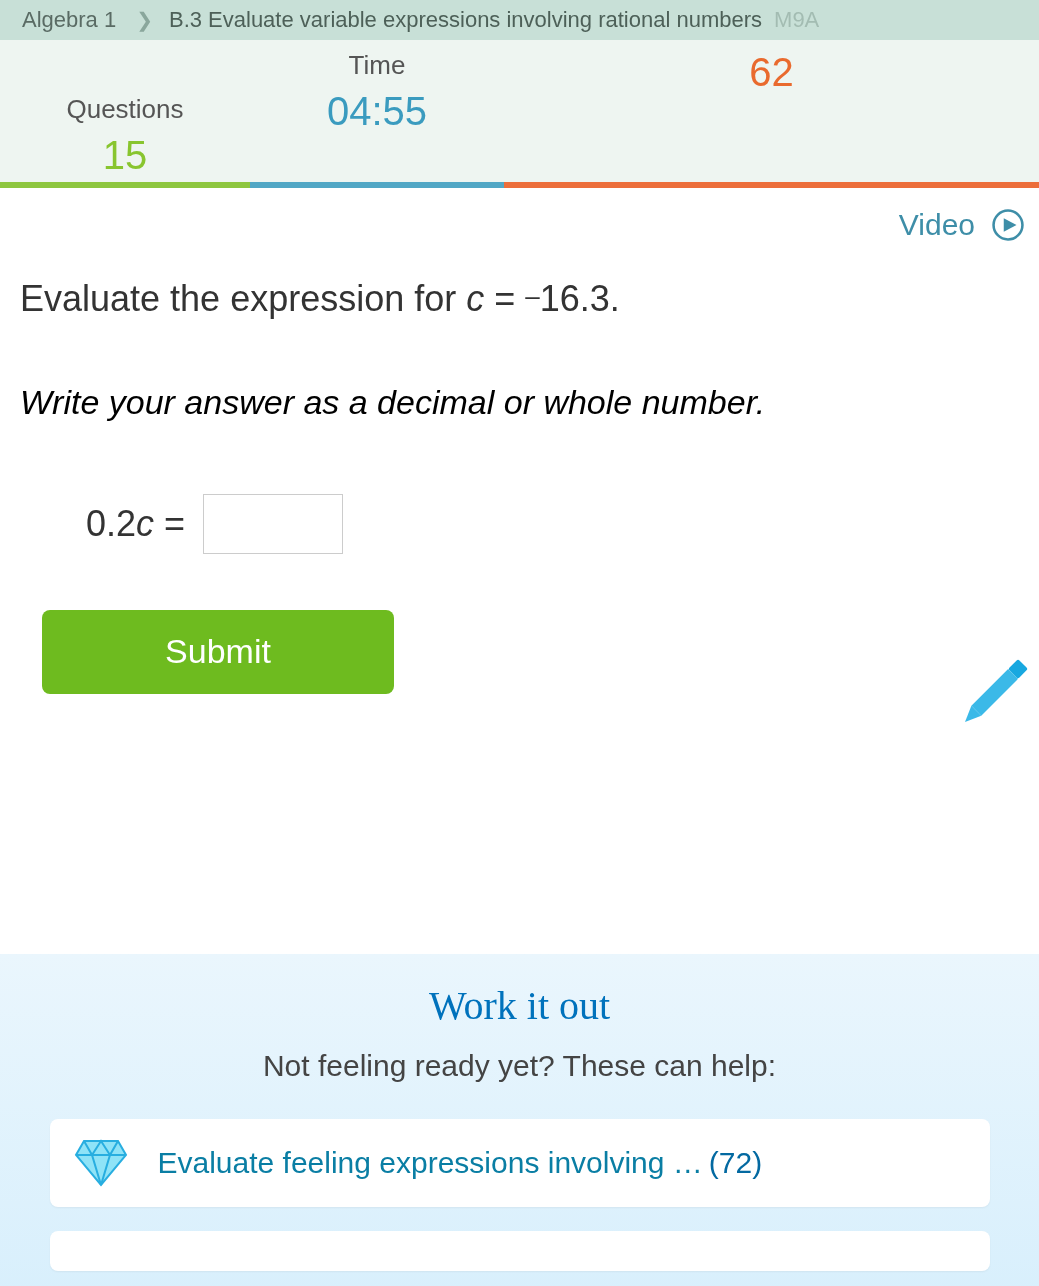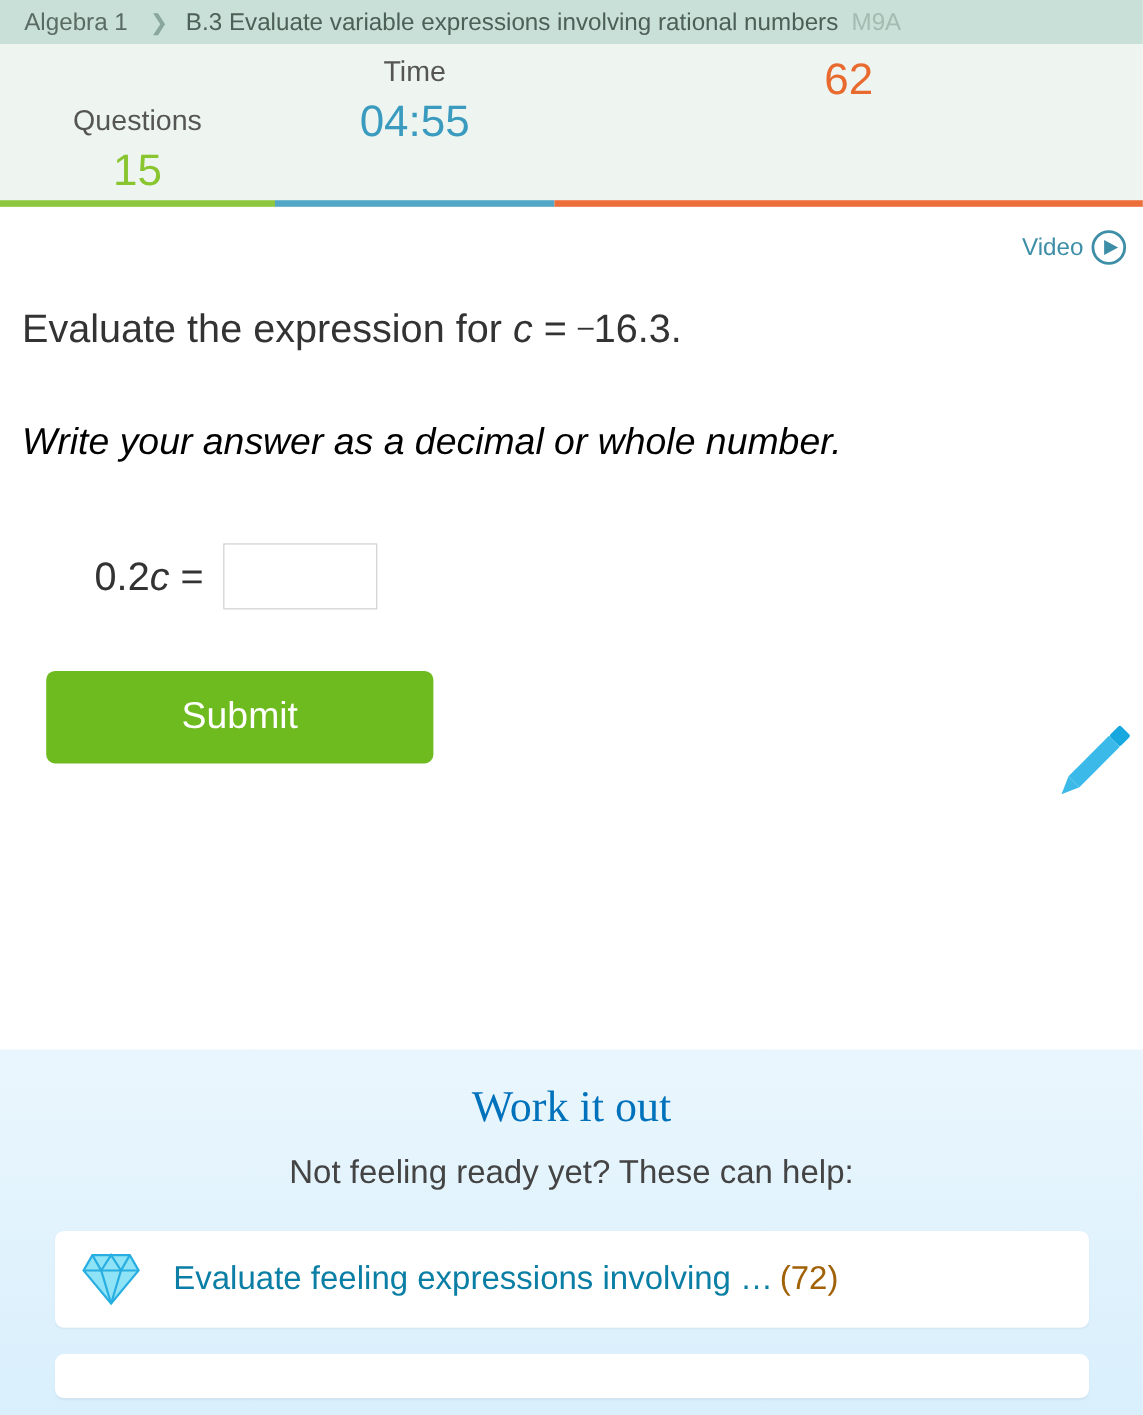--- a/index.html
+++ b/index.html
@@ -53,24 +53,24 @@
   .bars { display: flex; height: 6px; }
   .bars .b1 { width: 250px; background: #8dc63f; }
   .bars .b2 { width: 254px; background: #51a7c5; }
   .bars .b3 { flex: 1; background: #ec6e3b; }
   .video-link {
     text-align: right;
     padding: 20px 14px 0 0;
   }
   .video-link .vl {
     color: #3e8ea8;
-    font-size: 22px;
+    font-size: 30px;
     display: inline-flex;
     align-items: center;
-    gap: 6px;
+    gap: 16px;
     cursor: pointer;
   }
   .video-link svg { width: 34px; height: 34px; }
   .question-area { padding: 34px 20px 0 20px; }
   .q-text {
     font-size: 36px;
     line-height: 1.3;
     color: #333;
   }
   .q-text .ital { font-style: italic; }
@@ -145,21 +145,21 @@
     text-align: left;
     box-shadow: 0 1px 2px rgba(0,0,0,0.05);
     cursor: pointer;
   }
   .help-card svg { flex-shrink: 0; margin-right: 30px; }
   .help-card .ht {
     color: #0a7ea4;
     font-size: 30px;
   }
   .help-card .hs {
-    color: #a16207;
+    color: #0369a1;
     font-size: 30px;
     margin-left: 6px;
   }
   .wrapper { position: relative; width: 1039px; overflow: hidden; }
 </style>
 </head>
 <body>
 <div class="wrapper">
 
 <div class="breadcrumb">

